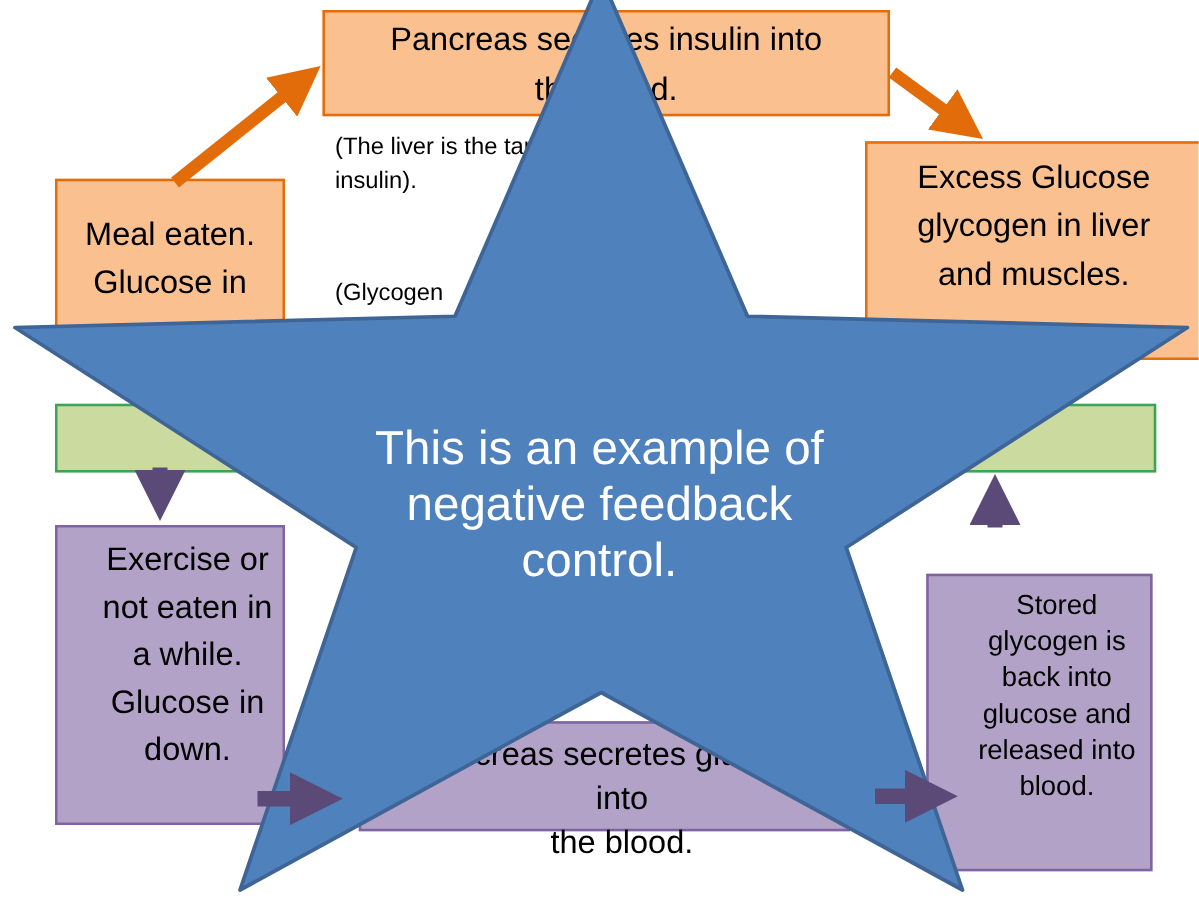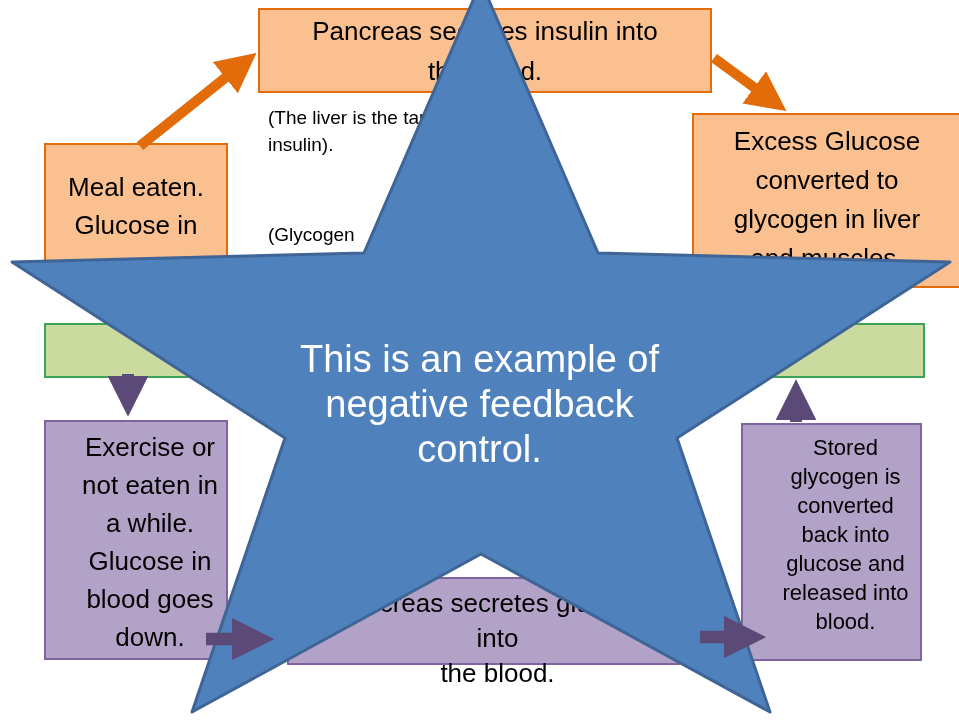--- a/index.html
+++ b/index.html
@@ -9,21 +9,21 @@
     --star-fill:#4F81BD;   --star-border:#3E6595;   --star-text:#FFFFFF;
   }
   html,body{margin:0;padding:0;background:#fff;}
   .slide{position:relative;width:959px;height:720px;overflow:hidden;background:#fff;
          font-family:"Liberation Sans",sans-serif;color:#000;}
   .box{position:absolute;box-sizing:border-box;text-align:center;z-index:1;}
   .orange{background:var(--orange-fill);border:2px solid var(--orange-border);}
   .purple{background:var(--purple-fill);border:2px solid var(--purple-border);padding-left:28px;}
   .green{background:var(--green-fill);border:2px solid var(--green-border);}
   .t26{font-size:26px;line-height:38px;}
-  .t22{font-size:22px;line-height:29px;}
+  .t22{font-size:22px;line-height:29px;margin-top:36px;}
   .cap{position:absolute;font-size:19px;line-height:27px;text-align:left;z-index:1;}
   .u{}
   .layer{position:absolute;left:0;top:0;}
   .under{z-index:1;}
   .starlayer{z-index:2;}
   .star-text{position:absolute;left:0;top:337px;width:959px;text-align:center;
              color:var(--star-text);font-size:38px;line-height:45px;z-index:3;}
   .star-text .b{font-weight:normal;}
   .over{z-index:4;}
 </style>
@@ -46,45 +46,42 @@
     <div>(Glycogen</div>
   </div>
 
   <div class="box orange t26" style="left:44px;top:143px;width:184px;height:138px;padding-top:23px;">
     <div>Meal eaten.</div>
     <div>Glucose in</div>
   </div>
 
   <div class="box orange t26" style="left:692px;top:113px;width:270px;height:175px;line-height:39px;padding-top:7px;">
     <div>Excess Glucose</div>
-    <div>converted to</div>
     <div>glycogen in liver</div>
     <div>and muscles.</div>
   </div>
 
   <div class="box green" style="left:44px;top:323px;width:881px;height:55px;"></div>
 
   <div class="box purple t26" style="left:44px;top:420px;width:184px;height:240px;padding-top:6px;">
     <div>Exercise or</div>
     <div>not eaten in</div>
     <div>a while.</div>
     <div>Glucose in</div>
-    <div>blood goes</div>
     <div>down.</div>
   </div>
 
   <div class="box purple t26" style="left:287px;top:577px;width:393px;height:88px;line-height:35px;padding-top:7px;">
     <span>Pancreas secretes </span><span class="u">glucagon</span><span> into</span><br>
     <span>the blood.</span>
   </div>
 
   <div class="box purple t22" style="left:741px;top:423px;width:181px;height:238px;padding-top:8px;">
     <div>Stored</div>
     <div>glycogen is</div>
-    <div>converted</div>
     <div>back into</div>
     <div><span>glucose </span><span class="u">and</span></div>
     <div>released into</div>
     <div>blood.</div>
   </div>
 
   <svg class="layer under" width="959" height="720" viewBox="0 0 959 720">
     <defs>
       <marker id="mO" markerWidth="4" markerHeight="4" refX="0.6" refY="2" orient="auto" markerUnits="strokeWidth">
         <path d="M0,0 L4,2 L0,4 Z" style="fill:var(--orange-arrow)"></path>

